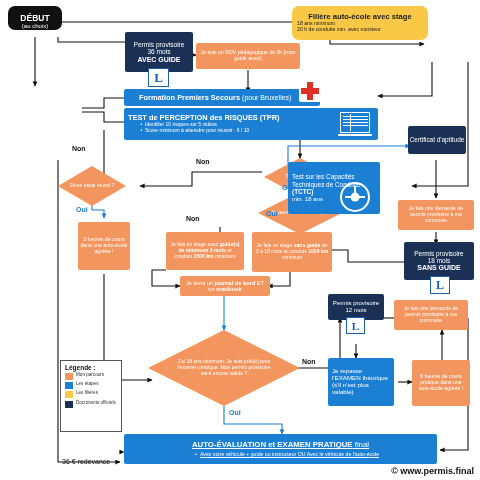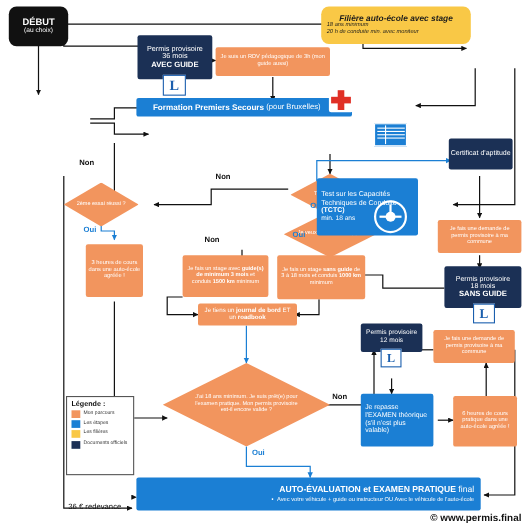--- a/index.html
+++ b/index.html
@@ -13,21 +13,21 @@
   }
   #canvas{position:absolute;inset:0;width:480px;height:480px;}
   svg.lines{position:absolute;left:0;top:0;width:480px;height:480px;pointer-events:none;}
 
   .node{position:absolute;box-sizing:border-box;display:flex;flex-direction:column;
         align-items:center;justify-content:center;text-align:center;overflow:hidden;}
 
   
   .navy{background:#1b3055;color:#ffffff;border-radius:2px;}
   .blue{background:#1b7fd4;color:#ffffff;border-radius:2px;}
-  .yellow{background:#f9c846;color:#1b1b1b;border-radius:7px;font-style:italic;}
+  .yellow{background:#f9c846;color:#1b1b1b;border-radius:7px;}
   .orange{background:#f2955e;color:#ffffff;border-radius:2px;}
   .black{background:#111111;color:#ffffff;border-radius:7px;}
 
   .diamond{background:#f2955e;color:#ffffff;
            clip-path:polygon(50% 0,100% 50%,50% 100%,0 50%);
            border-radius:0;}
 
   .ttl{font-weight:bold;line-height:1.08;}
   .sub{font-weight:normal;line-height:1.12;}
 
@@ -148,21 +148,21 @@
       <path d="M224,406 L224,424 L282,424 L282,434"></path>
 
       <path d="M288,186 L288,146 L410,146"></path>
     </g>
 
     <g fill="none" stroke="#111111" stroke-width="1.1">
       <path d="M58,160 L58,462 L120,462" marker-end="url(#ad)"></path>
     </g>
   </svg>
 
-  <div class="node black" style="left:8px;top:6px;width:54px;height:36px;">
+  <div class="node black" style="left:8px;top:6px;width:54px;height:24px;justify-content:flex-end;">
     <div class="ttl" style="font-size:8.5px;">DÉBUT</div>
     <div class="sub" style="font-size:6px;">(au choix)</div>
   </div>
 
   <div class="node yellow" style="left:130px;top:38px;width:56px;height:32px;">
     <div class="ttl" style="font-size:8px;">Filière libre</div>
     <div class="sub" style="font-size:5.6px;">17 ans minimum</div>
   </div>
 
   <div class="node yellow" style="left:292px;top:6px;width:136px;height:34px;align-items:flex-start;padding:3px 5px;">
@@ -186,20 +186,29 @@
     <span class="ttl" style="font-size:7.4px;">Formation Premiers Secours</span>
     <span class="sub" style="font-size:7px;">(pour Bruxelles)</span>
   </div>
 
   <div style="position:absolute;left:299px;top:80px;width:22px;height:22px;">
     <div class="crossbox" style="left:0;top:0;width:22px;height:22px;"></div>
     <div class="cross" style="left:8px;top:2px;width:6px;height:18px;"></div>
     <div class="cross" style="left:2px;top:8px;width:18px;height:6px;"></div>
   </div>
 
+  <div class="node blue" style="left:124px;top:108px;width:254px;height:32px;align-items:flex-start;padding:2px 4px;">
+    <div class="ttl" style="font-size:7.4px;">TEST de PERCEPTION des RISQUES (TPR)</div>
+    <div class="sub" style="font-size:5px;padding-left:10px;">
+      <span style="display:inline-block;width:7px;">•</span><span>Identifier 10 risques sur 5 vidéos</span>
+    </div>
+    <div class="sub" style="font-size:5px;padding-left:10px;">
+      <span style="display:inline-block;width:7px;">•</span><span>Score minimum à atteindre pour réussir : 6 / 10</span>
+    </div>
+  </div>
 
   <div class="laptop" style="left:340px;top:112px;width:30px;height:24px;">
     <div class="scr">
       <b style="top:3px;"></b>
         <b style="top:6px;"></b>
         <b style="top:9px;"></b>
         <b style="top:12px;"></b>
       <b style="top:1px;left:9px;width:1.2px;height:17px;"></b>
     </div>
     <div class="base"></div>
@@ -283,21 +292,21 @@
   </div>
 
   <div class="node blue" style="left:328px;top:358px;width:66px;height:48px;align-items:flex-start;padding:2px 4px;">
     <div class="sub" style="font-size:6.2px;text-align:left;">Je repasse l'EXAMEN théorique (s'il n'est plus valable)</div>
   </div>
 
   <div class="node orange" style="left:412px;top:360px;width:58px;height:46px;padding:1px 3px;">
     <div class="sub" style="font-size:5.2px;">6 heures de cours pratique dans une auto-école agréée !</div>
   </div>
 
-  <div class="node blue" style="left:124px;top:434px;width:313px;height:30px;align-items:flex-end;padding:3px 6px;">
+  <div class="node blue" style="left:124px;top:434px;width:313px;height:30px;align-items:center;padding:3px 6px;text-decoration:underline;">
     <div style="font-size:7.8px;">
       <b>AUTO-ÉVALUATION et EXAMEN PRATIQUE</b><span> final</span>
     </div>
     <div class="sub" style="font-size:5.2px;padding-left:10px;margin-top:3px;">
       <span style="display:inline-block;width:8px;">•</span><span>Avec votre véhicule + guide ou instructeur OU Avec le véhicule de l'auto-école</span>
     </div>
   </div>
 
   <span class="lbl dk" style="left:72px;top:145px;">Non</span>
   <span class="lbl dk" style="left:196px;top:158px;">Non</span>

